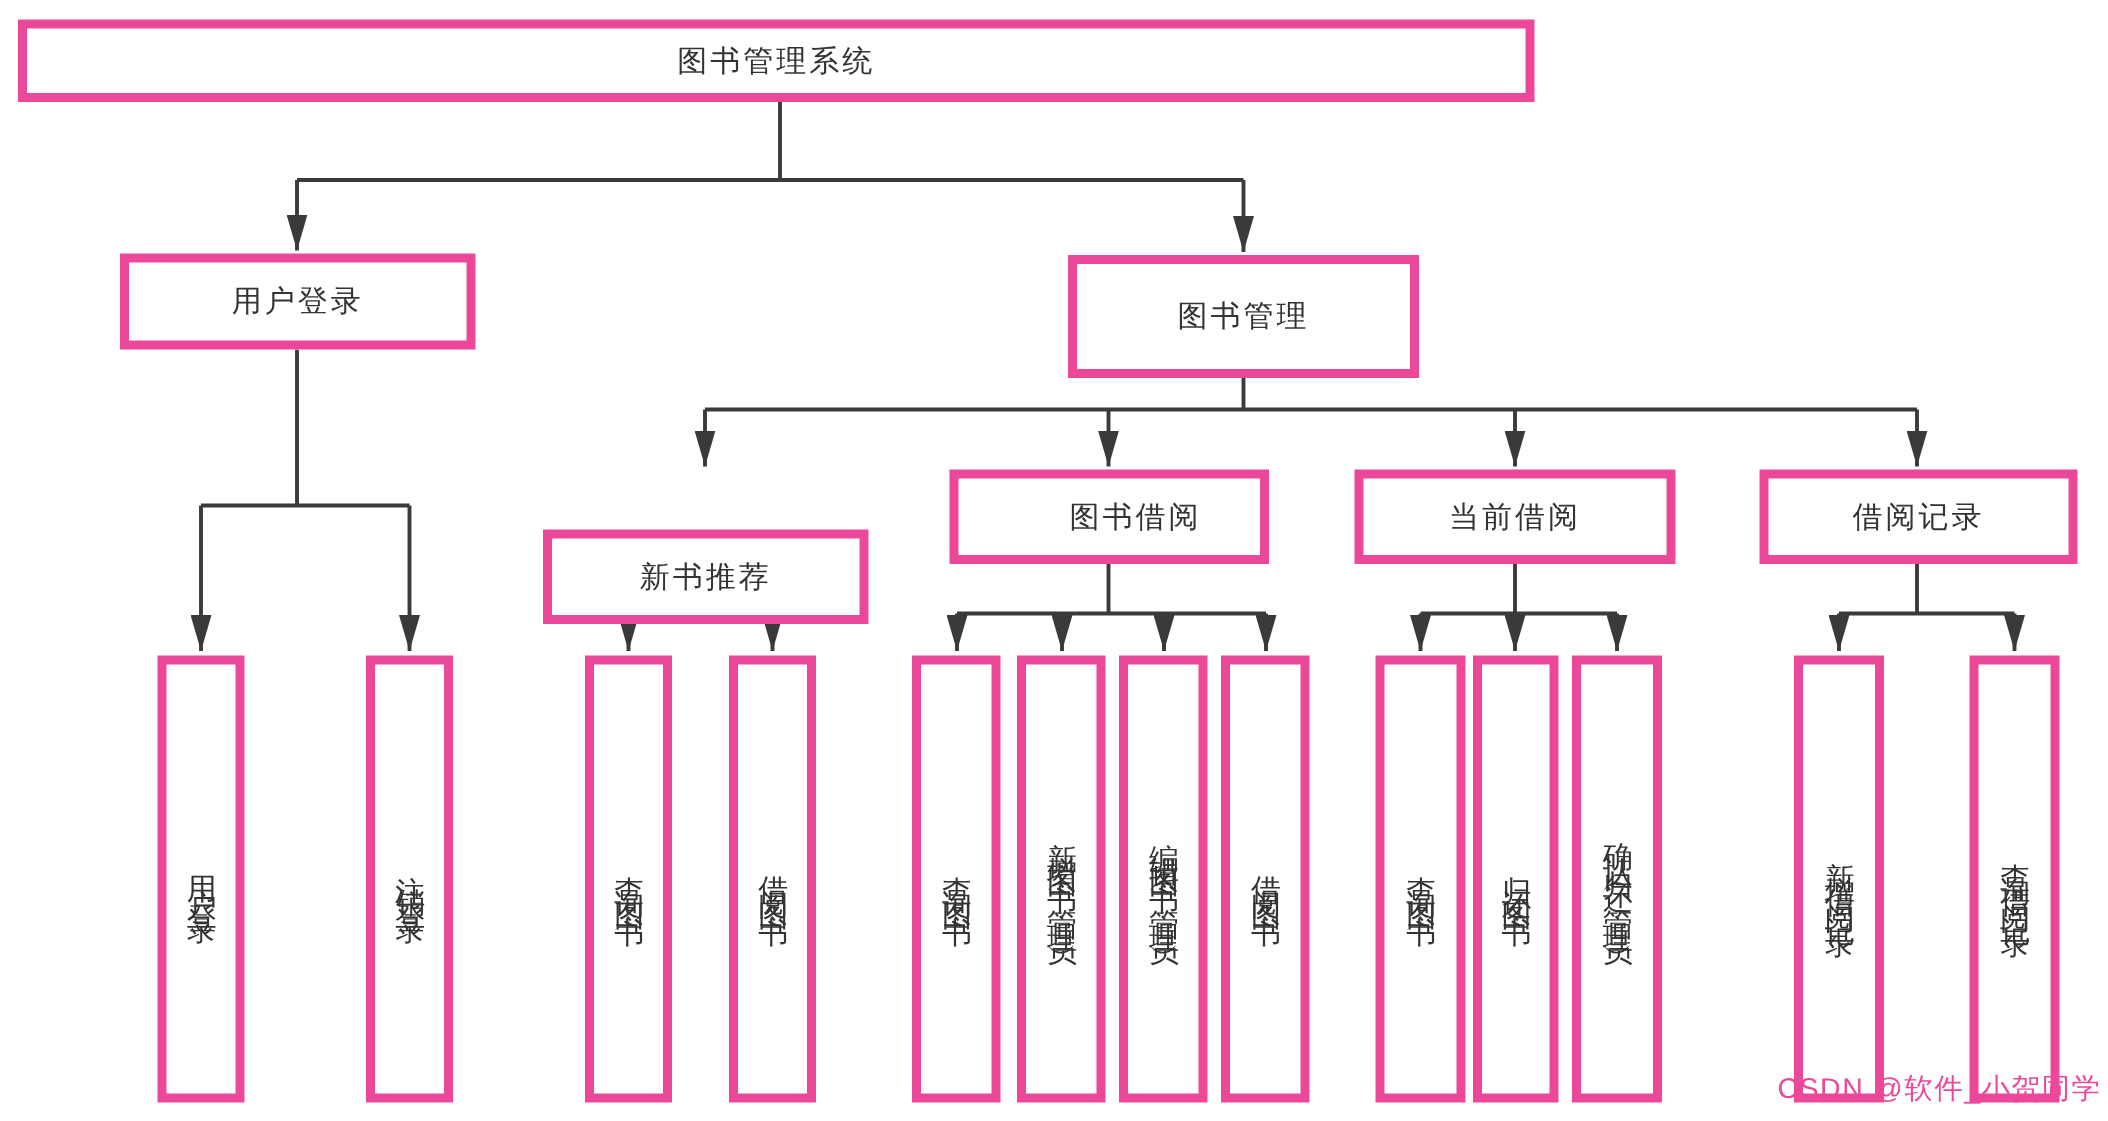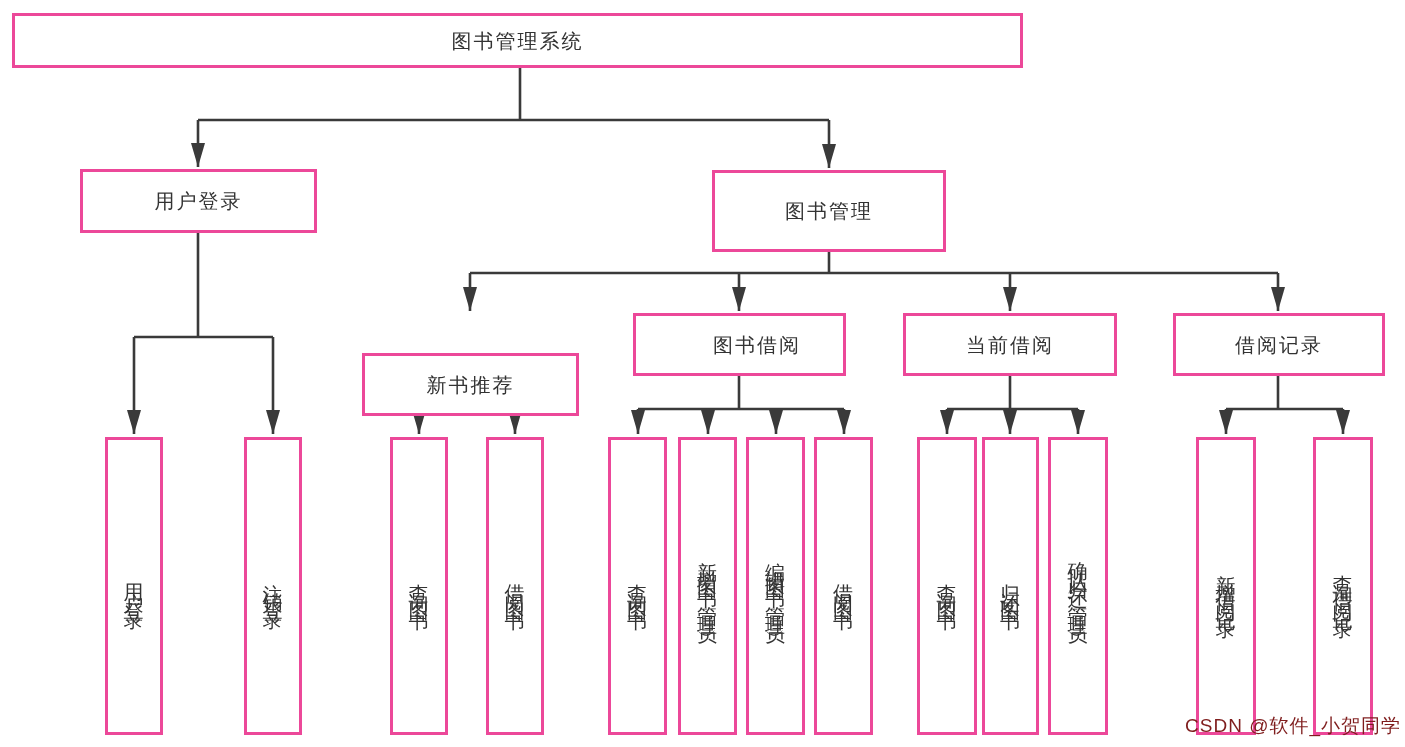--- a/index.html
+++ b/index.html
@@ -19,21 +19,21 @@
     position: absolute;
     left: 0; top: 0;
     width: 1405px;
     height: 747px;
     z-index: 1;
   }
   .box {
     position: absolute;
     box-sizing: border-box;
     background: #ffffff;
-    border: 3px solid #ec4899;
+    border: 6px solid #ec4899;
     display: flex;
     align-items: center;
     justify-content: center;
     z-index: 2;
     color: #333333;
   }
   .box .label {
     font-size: 20px;
     line-height: 1;
     letter-spacing: 2px;
@@ -44,21 +44,21 @@
     text-orientation: mixed;
     letter-spacing: 9px;
     font-size: 20px;
     line-height: 1;
   }
   .watermark {
     position: absolute;
     top: 713px;
     right: 4px;
     font-size: 19px;
-    color: #7f1d1d;
+    color: #ec4899;
     letter-spacing: 1px;
     z-index: 5;
     white-space: nowrap;
   }
 </style>
 </head>
 <body>
 
 <div class="canvas">
 

